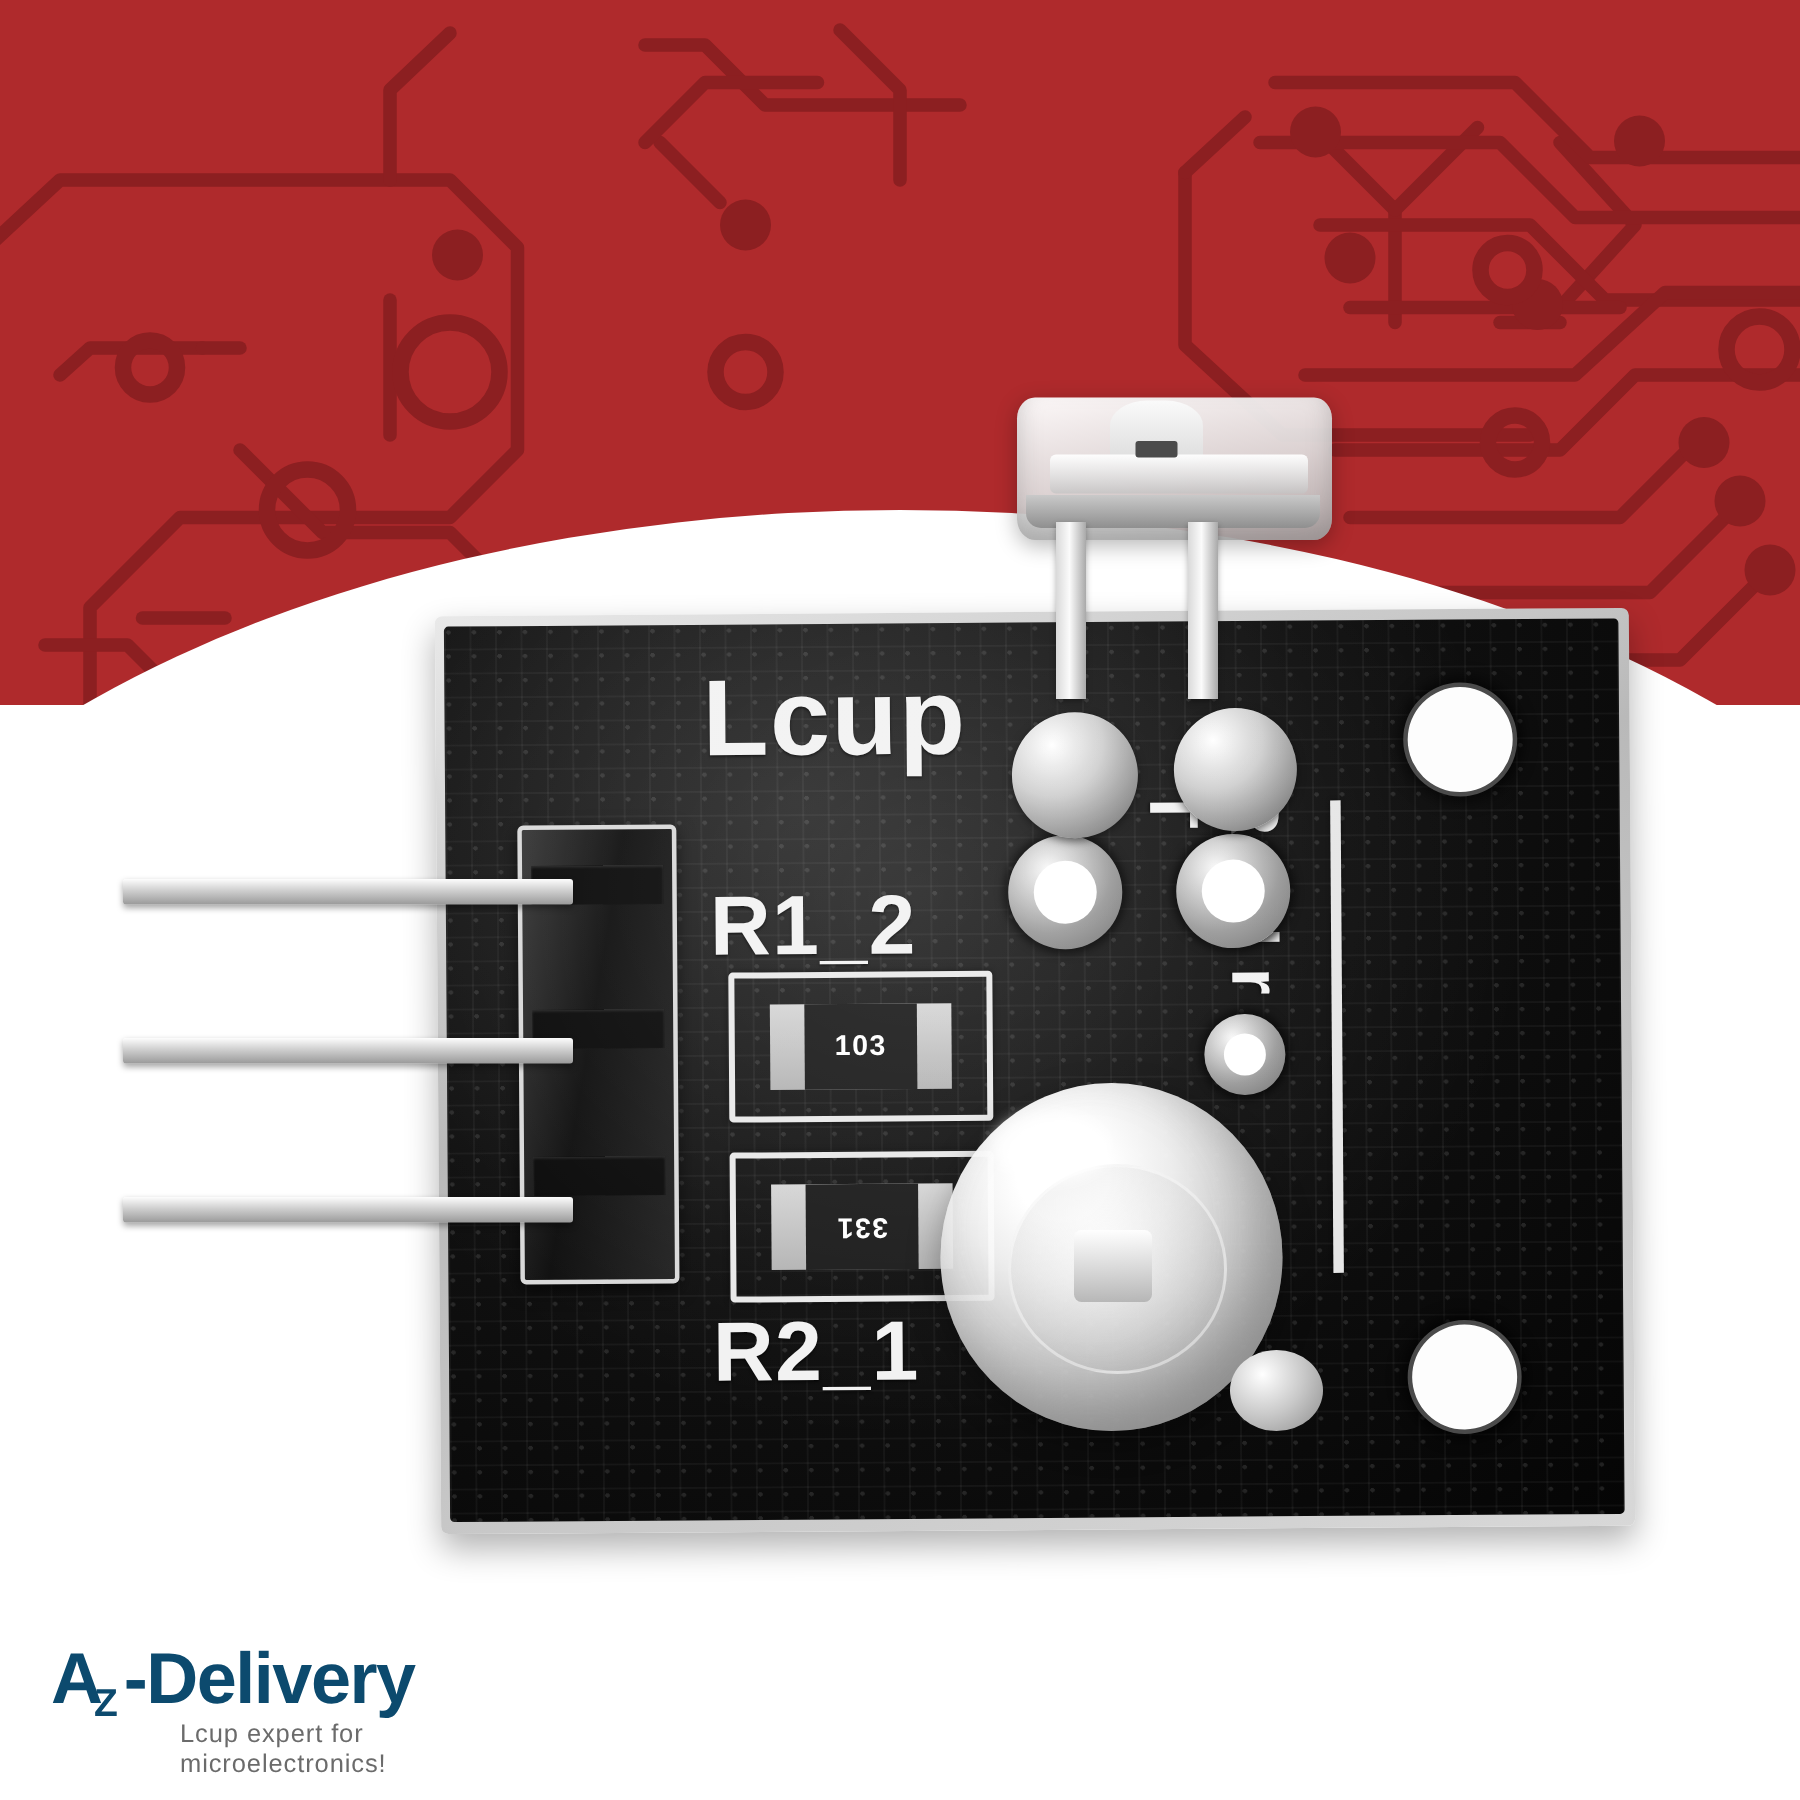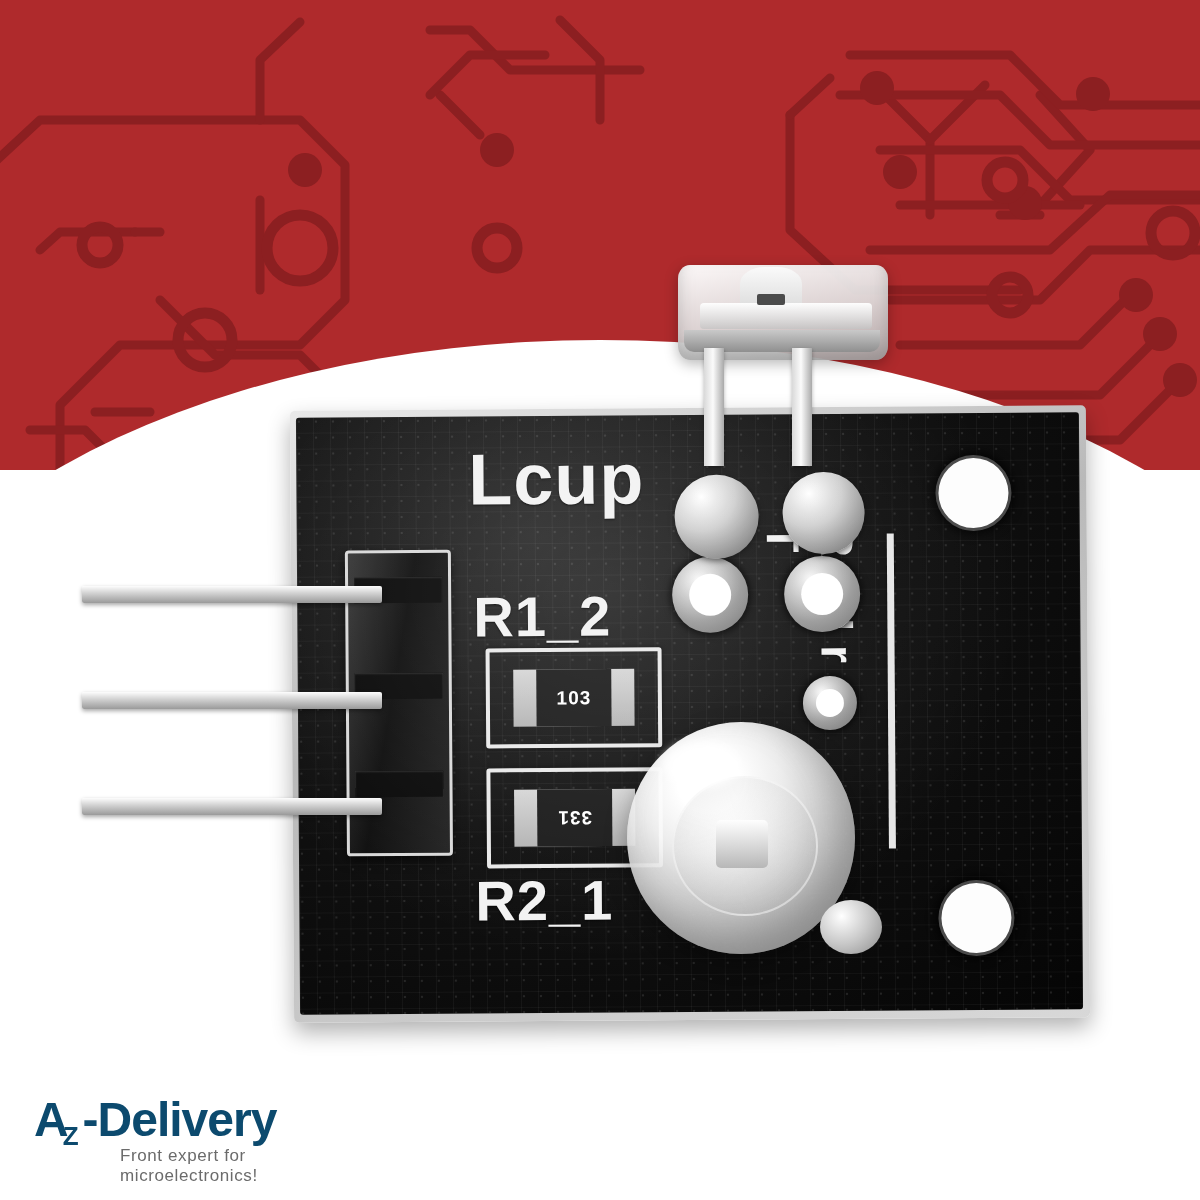--- a/index.html
+++ b/index.html
@@ -308,16 +308,16 @@
 
     <div id="tx"></div>
     <div id="tx-inner"></div>
     <div id="tx-cup"></div>
     <div id="tx-hl"></div>
     <div id="tx-foot"></div>
   </div>
 
   <div id="logo">
     <div id="logo-main"><span class="az">A</span><span class="sub">Z</span><span>-Delivery</span></div>
-    <div id="logo-tag">Front expert for microelectronics!</div>
+    <div id="logo-tag">Lcup expert for microelectronics!</div>
   </div>
 
 </div>
 
 </body></html>

